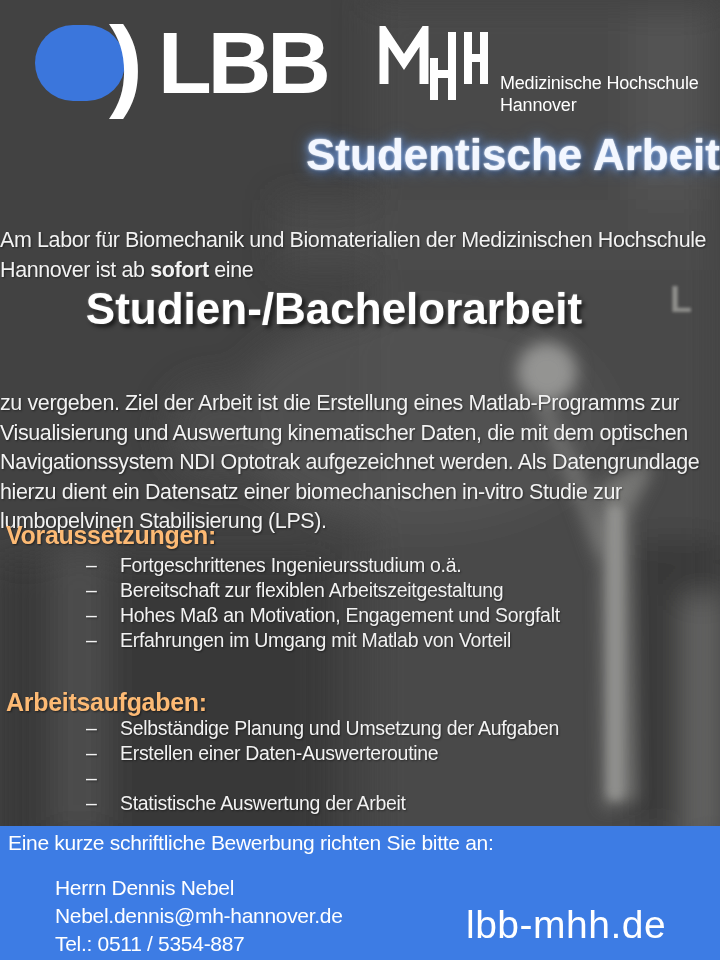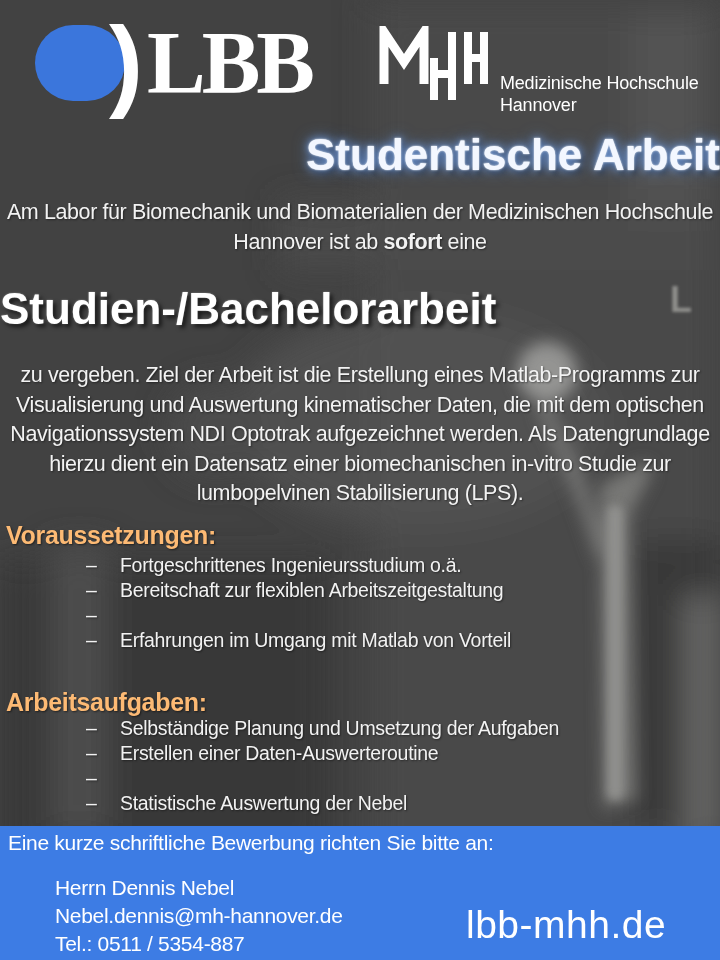--- a/index.html
+++ b/index.html
@@ -9,46 +9,47 @@
     font-family:"Liberation Sans","DejaVu Sans",sans-serif;
     color:#f4f4f4;
   }
   .bg{position:absolute;left:0;top:0;width:720px;height:960px;}
   .abs{position:absolute;}
 
   
   .lbb{left:35px;top:22px;display:flex;align-items:center;height:82px;}
   .lbb-mark{width:90px;height:76px;background:var(--lbb-blue,#3b76dc);border-radius:38px;}
   .lbb-paren{font-size:102px;font-weight:bold;color:#fff;line-height:76px;margin-left:-16px;letter-spacing:0;}
-  .lbb-text{font-size:88px;font-weight:bold;color:#fff;letter-spacing:-4px;line-height:76px;margin-left:4px;font-family:Liberation Serif, serif;}
+  .lbb-text{font-size:88px;font-weight:bold;color:#fff;letter-spacing:-4px;line-height:76px;margin-left:15px;}
   .mhh{left:376px;top:26px;width:330px;height:92px;}
   .mhh-text{position:absolute;left:124px;top:46px;font-size:18px;font-weight:normal;line-height:22px;color:#fff;letter-spacing:-0.2px;}
 
   
   .title1{
     left:0;top:130px;width:720px;text-align:right;
     font-size:44px;font-weight:bold;line-height:50px;letter-spacing:0;
     color:#f3f7ff;
     text-shadow:0 0 2px #ffffff,0 0 9px rgba(120,165,235,0.95),0 0 16px rgba(95,145,225,0.8),3px 4px 5px rgba(0,0,0,0.5);
   }
   .title2{
-    left:0;top:284px;width:668px;text-align:left;
+    left:0;top:284px;width:668px;text-align:center;
     font-size:44px;font-weight:bold;line-height:50px;color:#fff;
     text-shadow:3px 3px 4px rgba(0,0,0,0.65),0 0 2px rgba(255,255,255,0.45);
   }
   .xray-l{
     left:670px;top:279px;font-size:36px;font-weight:bold;color:#9c9c98;
     filter:blur(1.6px);opacity:0.85;
   }
 
   
   .para{
-    left:0;width:720px;text-align:center;white-space:pre-line;
+    left:0;width:720px;white-space:pre-line;
     font-size:21.5px;line-height:30px;letter-spacing:-0.4px;color:#f2f2f2;
     text-shadow:1px 1px 2px rgba(0,0,0,0.45);
+    margin-top:28px;
   }
   .p1{top:197px;}
   .p2{top:361px;line-height:29.5px;}
 
   
   .sect-head{
     left:6px;font-size:25px;font-weight:bold;letter-spacing:-0.3px;color:#fdba74;
     text-shadow:1px 1px 2px rgba(0,0,0,0.5);
   }
   .h-req{top:521px;}
@@ -153,20 +154,21 @@
     <li>
         <span class="dash">–</span>
         <span class="itxt">Fortgeschrittenes Ingenieursstudium o.ä.</span>
       </li>
     <li>
         <span class="dash">–</span>
         <span class="itxt">Bereitschaft zur flexiblen Arbeitszeitgestaltung</span>
       </li>
     <li>
         <span class="dash">–</span>
+        <span class="itxt">Hohes Maß an Motivation, Engagement und Sorgfalt</span>
       </li>
     <li>
         <span class="dash">–</span>
         <span class="itxt">Erfahrungen im Umgang mit Matlab von Vorteil</span>
       </li>
   </ul>
 
   <div class="abs sect-head h-task">Arbeitsaufgaben:</div>
   <ul class="abs plist l-task">
     <li>
@@ -175,21 +177,21 @@
       </li>
     <li>
         <span class="dash">–</span>
         <span class="itxt">Erstellen einer Daten-Auswerteroutine</span>
       </li>
     <li>
         <span class="dash">–</span>
       </li>
     <li>
         <span class="dash">–</span>
-        <span class="itxt">Statistische Auswertung der Nebel</span>
+        <span class="itxt">Statistische Auswertung der Arbeit</span>
       </li>
   </ul>
 
   <div class="abs footer">
     <div class="f-intro">Eine kurze schriftliche Bewerbung richten Sie bitte an:</div>
     <div class="f-contact">
       <div>Herrn Dennis Nebel</div>
       <div>Nebel.dennis@mh-hannover.de</div>
       <div>Tel.: 0511 / 5354-887</div>
     </div>

